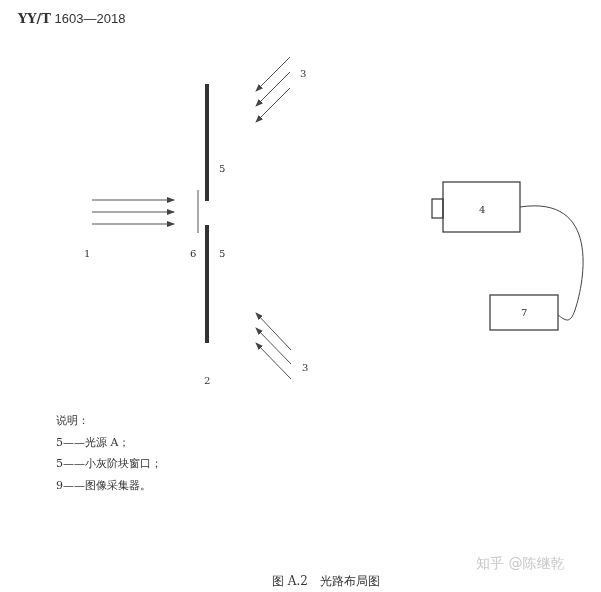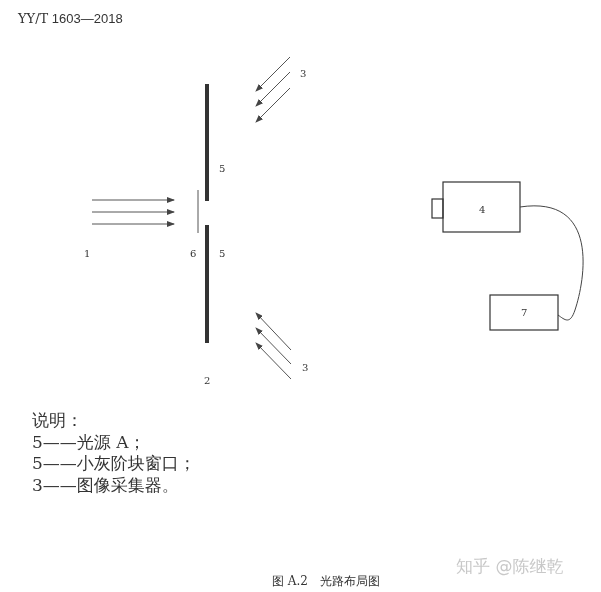--- a/index.html
+++ b/index.html
@@ -1,23 +1,23 @@
 <!DOCTYPE html>
 <html><head>
 <meta charset="utf-8">
 <style>
   html,body{margin:0;padding:0;background:#fff;}
   body{width:601px;height:592px;position:relative;overflow:hidden;font-family:"DejaVu Serif",serif;color:#333;}
   .hdr{position:absolute;left:18px;top:11px;font-family:"Liberation Sans",sans-serif;font-size:13px;color:#333;}
-  .hdr b{font-family:"DejaVu Serif",serif;font-weight:normal;}
+  .hdr b{font-family:"DejaVu Serif",serif;font-weight:bold;}
   svg.fig{position:absolute;left:0;top:0;}
   .lbl{position:absolute;font-size:10px;color:#333;}
-  .legend{position:absolute;left:32px;top:410px;font-size:17px;line-height:21.7px;color:#333;}
+  .legend{position:absolute;left:56px;top:410px;font-size:11px;line-height:21.7px;color:#333;}
   .caption{position:absolute;left:272px;top:573px;font-size:12px;font-weight:normal;color:#333;}
-  .wm{position:absolute;left:456px;top:555px;font-family:"DejaVu Sans",sans-serif;font-size:17px;color:#c8c8c8;}
+  .wm{position:absolute;left:476px;top:555px;font-family:"DejaVu Sans",sans-serif;font-size:14px;color:#c8c8c8;}
 </style>
 </head>
 <body>
 
 <div class="hdr"><b>YY/T</b> <span>1603—2018</span></div>
 
 <svg class="fig" width="601" height="592">
   <defs>
     <marker id="ah" markerWidth="8" markerHeight="6" refX="7" refY="3" orient="auto">
       <path d="M0,0 L8,3 L0,6 z" fill="#444"></path>
@@ -66,17 +66,17 @@
 <span class="lbl" style="left:479px;top:204px">4</span>
 <span class="lbl" style="left:219px;top:163px">5</span>
 <span class="lbl" style="left:219px;top:248px">5</span>
 <span class="lbl" style="left:190px;top:248px">6</span>
 <span class="lbl" style="left:521px;top:307px">7</span>
 
 <div class="legend">
   <div>说明：</div>
   <div>5——光源 A；</div>
   <div>5——小灰阶块窗口；</div>
-  <div>3——图像采集器。</div>
+  <div>9——图像采集器。</div>
 </div>
 
 <div class="caption">图 A.2　光路布局图</div>
 <div class="wm">知乎 @陈继乾</div>
 
 </body></html>

